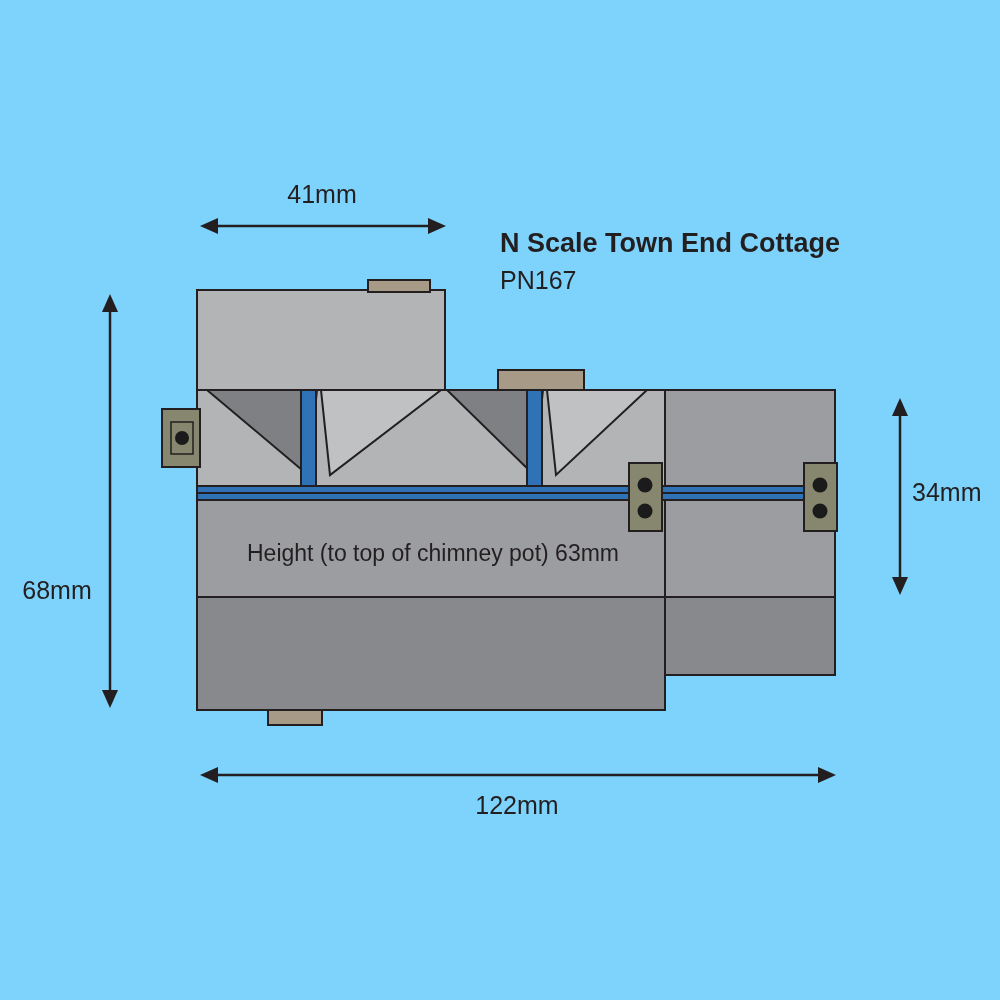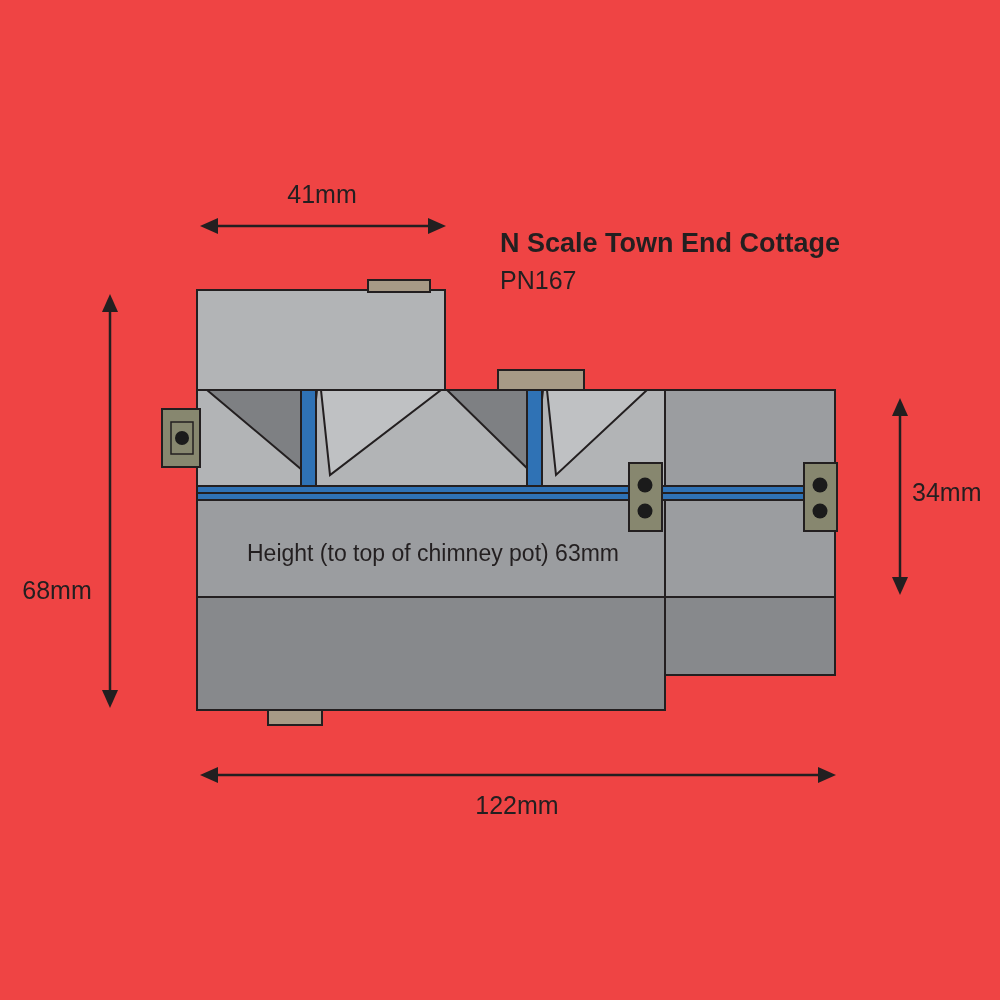--- a/index.html
+++ b/index.html
@@ -7,21 +7,21 @@
     padding: 0;
     background: #ffffff;
     width: 1000px;
     height: 1000px;
     font-family: "Liberation Sans", sans-serif;
   }
   .canvas {
     position: relative;
     width: 1000px;
     height: 1000px;
-    background: #ef4444;
+    background: #7dd3fc;
   }
   svg { display: block; }
   .outlined {
     stroke: #231f20;
     stroke-width: 2;
   }
   .thin-outline {
     stroke: #231f20;
     stroke-width: 1.5;
     fill: none;

